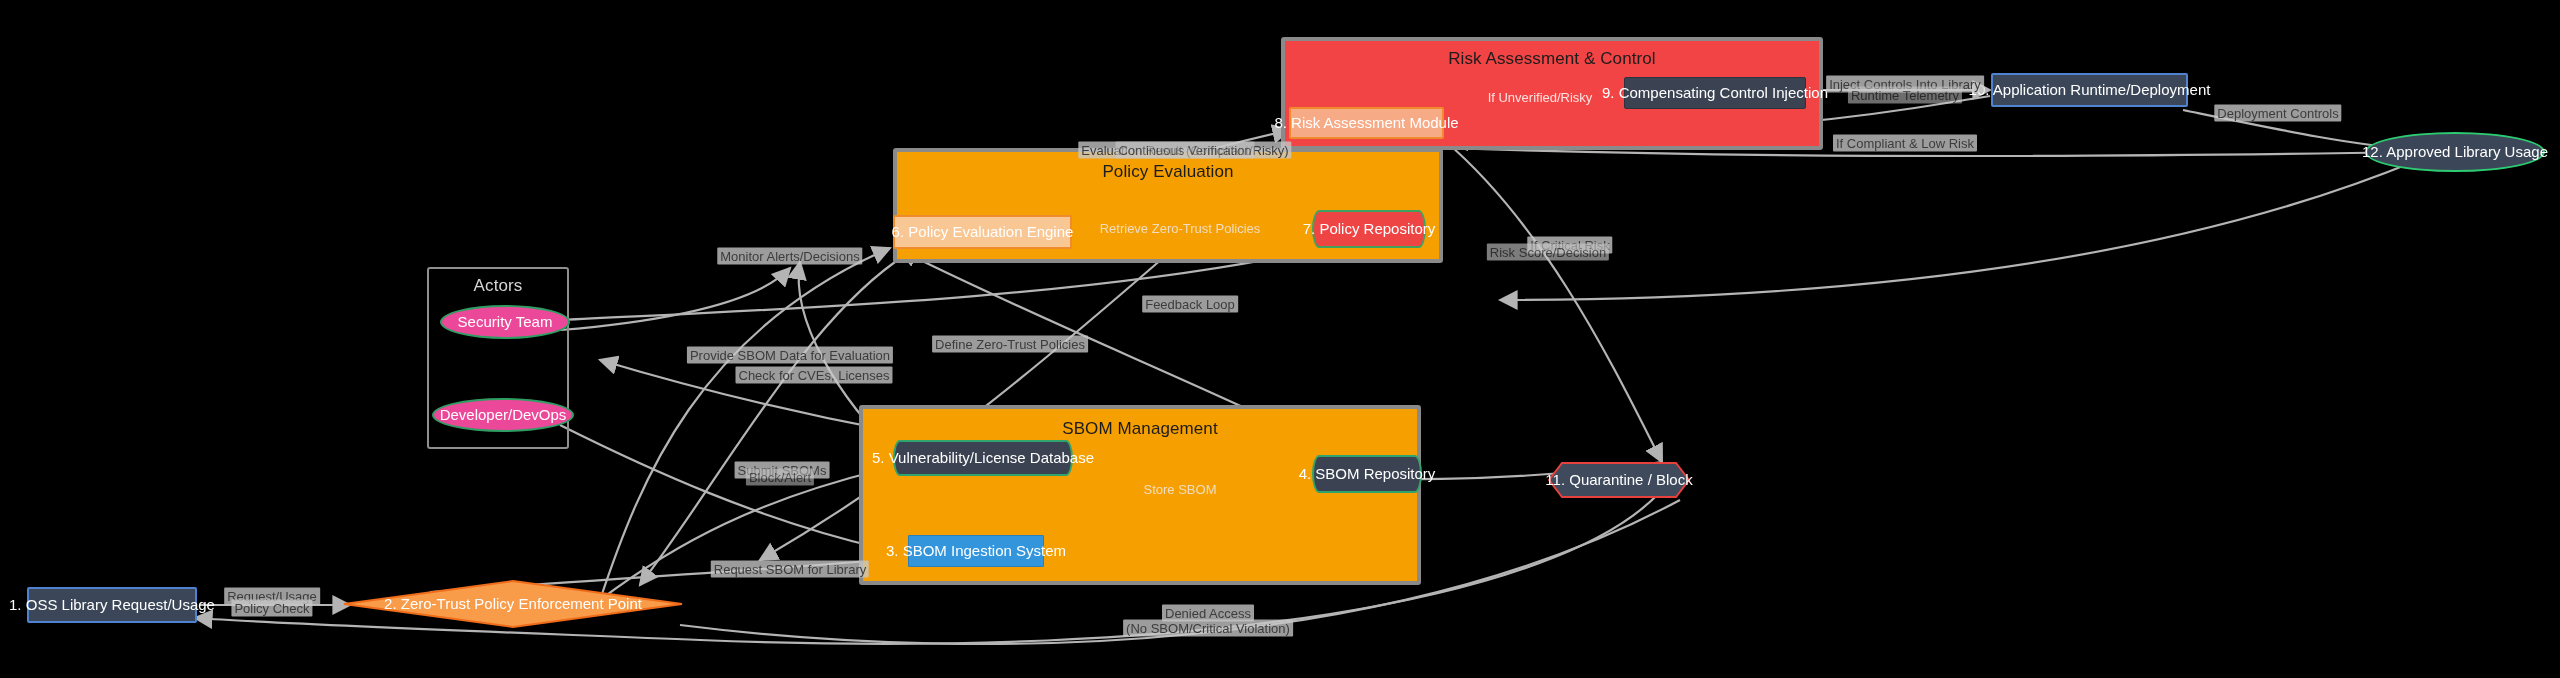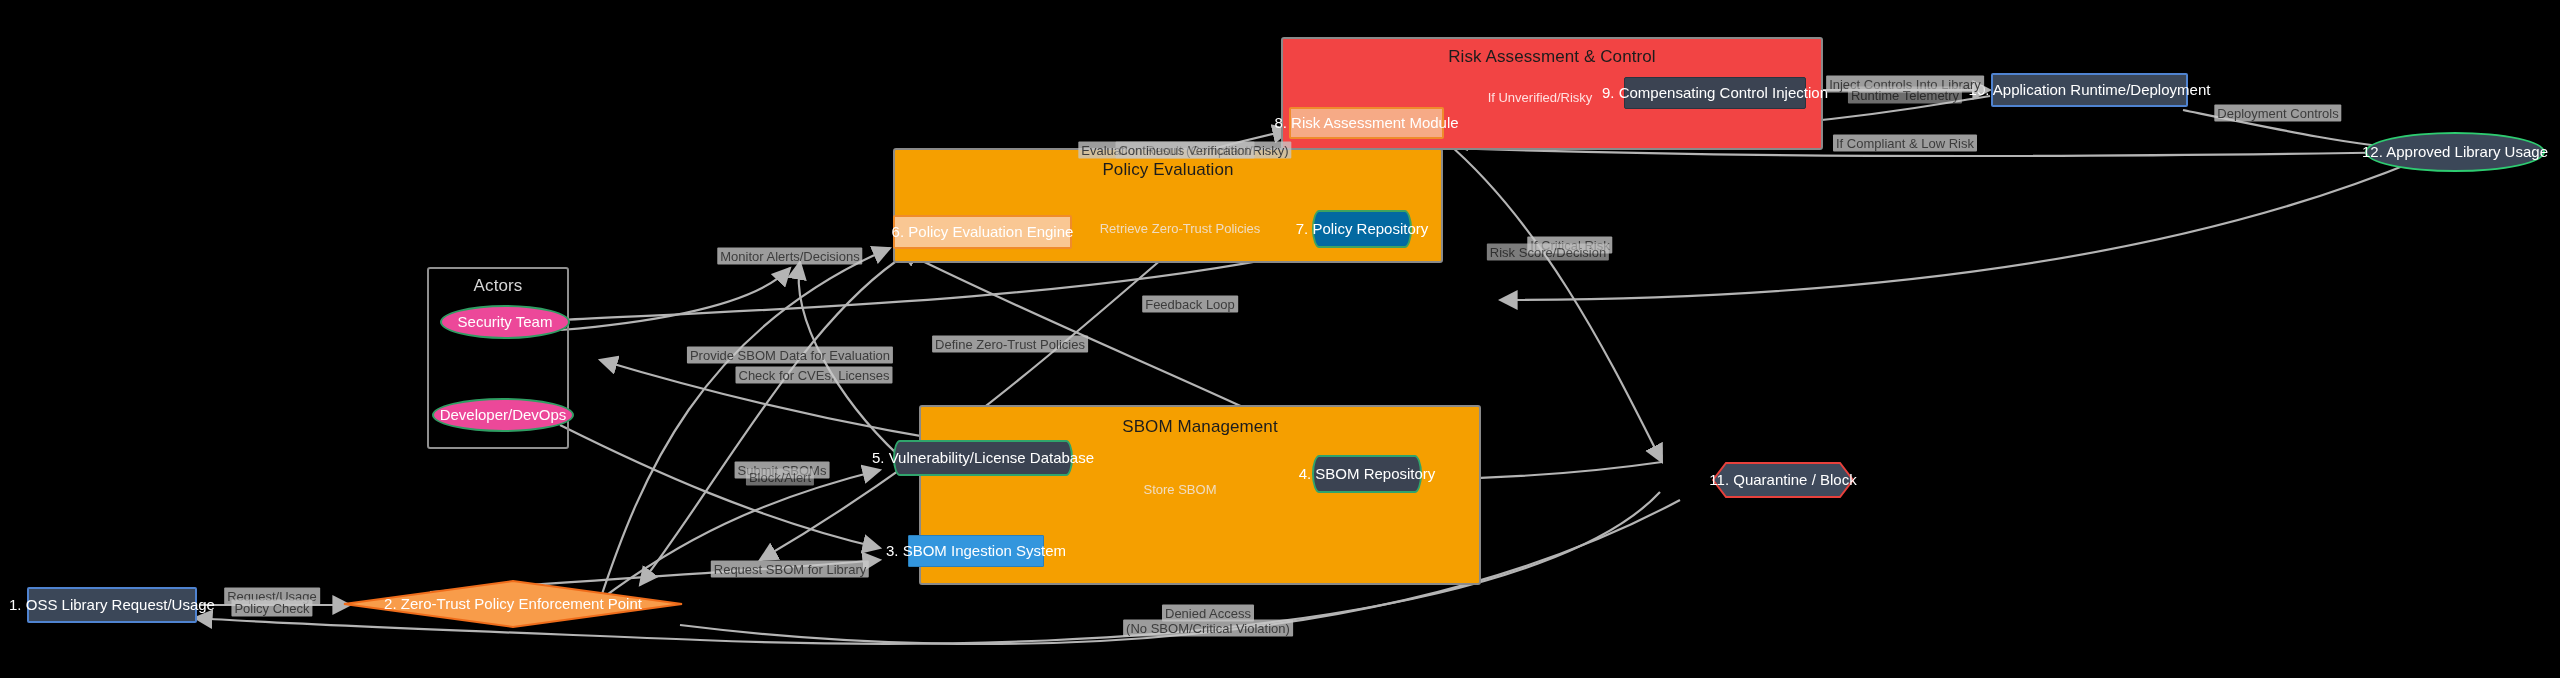--- a/index.html
+++ b/index.html
@@ -11,21 +11,21 @@
     overflow:hidden;
     font-family:"Liberation Sans", sans-serif;
   }
   svg.wires{position:absolute;left:0;top:0;width:2560px;height:678px;}
   .edge{fill:none;stroke:#b4b4b4;stroke-width:2.2;}
   .edgehead{fill:#b4b4b4;}
 
   .cluster{
     position:absolute;
     box-sizing:border-box;
-    border:2px solid #ffffff;
+    border:4px solid #ffffff;
     border-radius:3px;
   }
   .cluster-title{
     position:absolute;
     left:0;right:0;
     text-align:center;
     font-size:17px;
     color:#1c1c1c;
     font-weight:400;
     letter-spacing:.1px;
@@ -189,21 +189,21 @@
   </div>
 
   <div class="cluster cluster-orange" style="left:893px;top:148px;width:550px;height:115px;">
     <div class="cluster-title" style="top:10px;">Policy Evaluation</div>
   </div>
 
   <div class="cluster cluster-red" style="left:1281px;top:37px;width:542px;height:113px;">
     <div class="cluster-title" style="top:8px;">Risk Assessment &amp; Control</div>
   </div>
 
-  <div class="cluster cluster-orange" style="left:919px;top:405px;width:562px;height:180px;">
+  <div class="cluster cluster-orange" style="left:859px;top:405px;width:562px;height:180px;">
     <div class="cluster-title" style="top:10px;">SBOM Management</div>
   </div>
 
   <div class="node n-rect" style="left:27px;top:587px;width:170px;height:36px;">
     <span>1. OSS Library Request/Usage</span>
   </div>
 
   <div class="node n-diamond" style="left:343px;top:580px;width:340px;height:48px;">
     <svg class="dshape" viewBox="0 0 340 48" preserveAspectRatio="none">
       <polygon points="170,1 339,24 170,47 1,24" fill="#f89c4a" stroke="#ef6c1a" stroke-width="2"></polygon>
@@ -220,37 +220,37 @@
   </div>
 
   <div class="node n-db" style="left:893px;top:440px;width:180px;height:36px;">
     <span>5. Vulnerability/License Database</span>
   </div>
 
   <div class="node n-rect-light" style="left:893px;top:215px;width:179px;height:34px;">
     <span>6. Policy Evaluation Engine</span>
   </div>
 
-  <div class="node n-db" style="left:1312px;top:210px;width:100px;height:38px;background:#0369a1;border-color:#3fa35f;color:#ffffff;">
+  <div class="node n-db" style="left:1312px;top:210px;width:114px;height:38px;background:#ef4444;border-color:#3fa35f;color:#ffffff;">
     <span>7. Policy Repository</span>
   </div>
 
   <div class="node n-rect-light2" style="left:1289px;top:107px;width:155px;height:32px;">
     <span>8. Risk Assessment Module</span>
   </div>
 
   <div class="node n-rect-dark" style="left:1624px;top:77px;width:182px;height:32px;">
     <span>9. Compensating Control Injection</span>
   </div>
 
   <div class="node n-rect" style="left:1991px;top:73px;width:197px;height:34px;">
     <span>10. Application Runtime/Deployment</span>
   </div>
 
-  <div class="node n-hex" style="left:1712px;top:462px;width:142px;height:36px;text-align:center;">
+  <div class="node n-hex" style="left:1548px;top:462px;width:142px;height:36px;text-align:center;">
     <svg class="hshape" viewBox="0 0 142 36" preserveAspectRatio="none">
       <polygon points="14,1 128,1 141,18 128,35 14,35 1,18" fill="#3f4a5c" stroke="#e8413c" stroke-width="2"></polygon>
     </svg>
     <span class="hlabel">11. Quarantine / Block</span>
   </div>
 
   <div class="node n-ellipse-green" style="left:2365px;top:132px;width:180px;height:40px;">
     <span>12. Approved Library Usage</span>
   </div>
 

